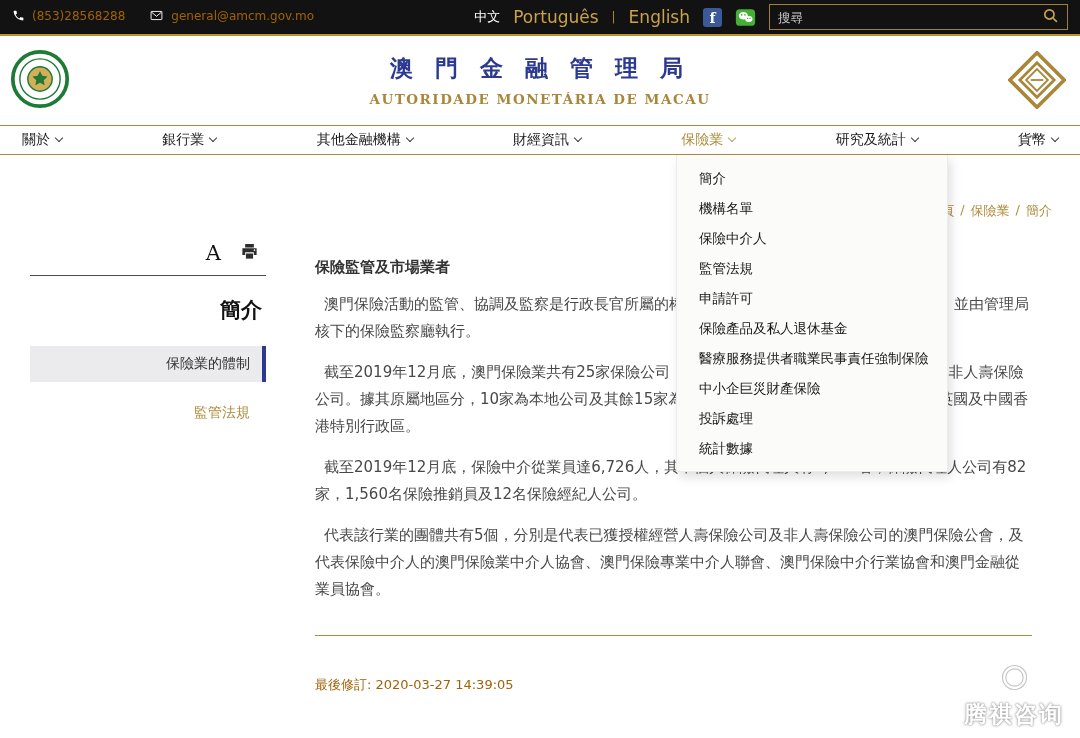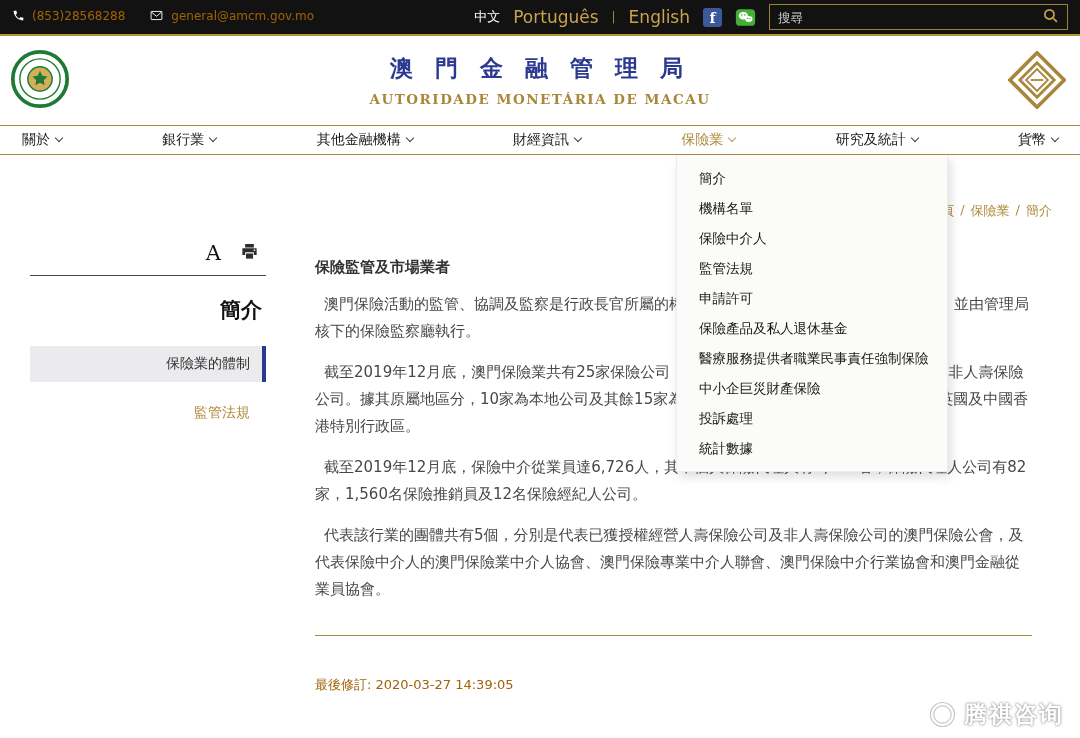--- a/index.html
+++ b/index.html
@@ -103,20 +103,21 @@
   .main p { font-size:15px; color:#484848; line-height:1.8; margin-top:14px; text-indent:9px; }
   .gold-hr { border:none; border-top:1px solid #ad8b3a; margin-top:32px; }
   .modified { margin-top:40px; font-size:13px; color:#a16207; }
 
   
   .watermark {
     position:absolute; right:16px; bottom:8px; z-index:5;
     display:flex; align-items:center; gap:8px;
     font-size:23px; font-weight:bold; letter-spacing:2px; color:#fff;
     text-shadow:0 0 3px #8f8f8f, 0 0 1px #8f8f8f;
+    flex-direction:column;
   }
 </style>
 </head>
 <body>
 
 <div class="topbar">
   <div class="topbar-left">
     <div class="contact">
       <span>
         <svg viewBox="0 0 24 24" width="13" height="13">

